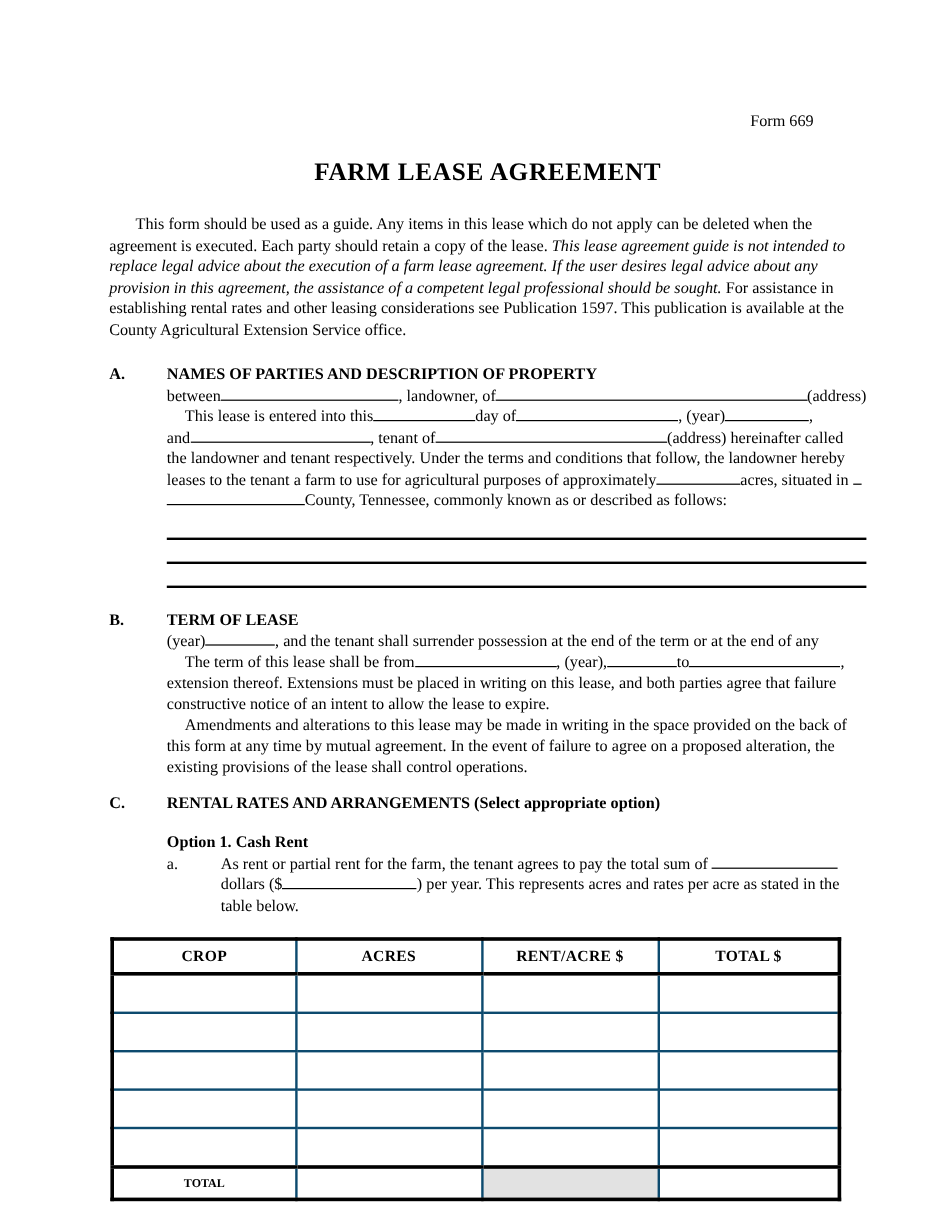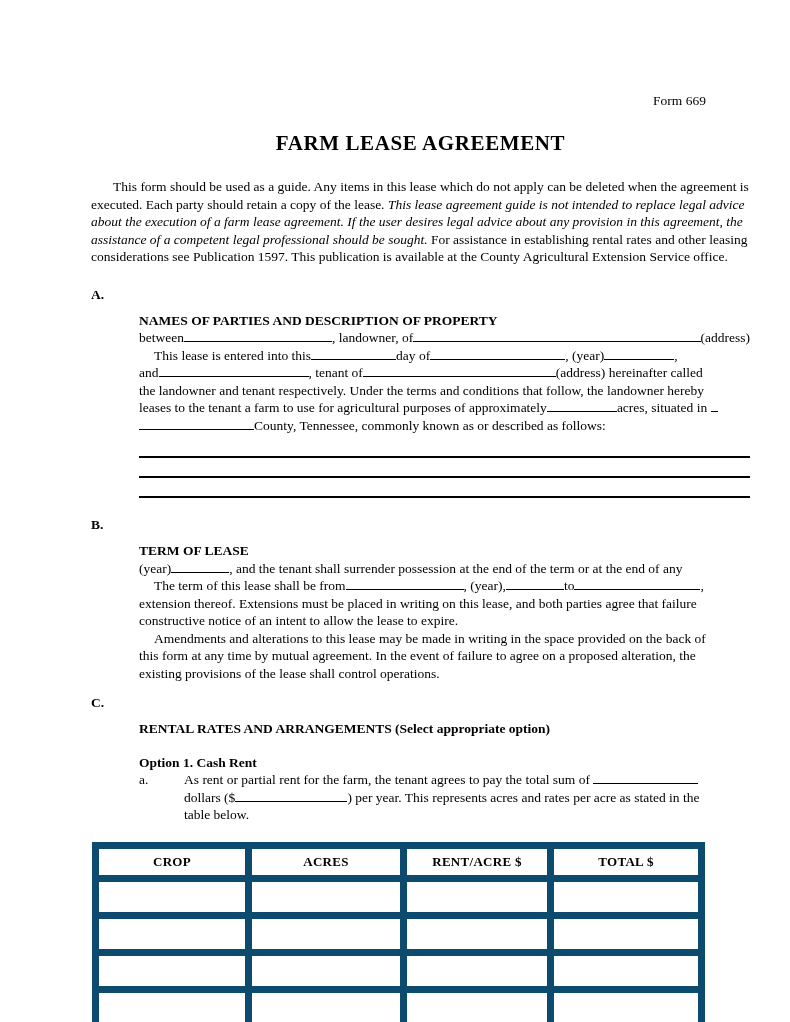--- a/index.html
+++ b/index.html
@@ -1,46 +1,46 @@
 <!DOCTYPE html>
 <html><head>
 <meta charset="utf-8">
 <style>
   html,body{margin:0;padding:0;background:#fff;}
   .page{
     position:relative;width:790px;height:1022px;box-sizing:border-box;
-    padding:92px 40px 0 91px;background:#fff;color:#000;
+    padding:92px 68px 0 91px;background:#fff;color:#000;
     font-family:"Liberation Serif", "DejaVu Serif", serif;
     font-size:13.5px;overflow:hidden;
   }
   .form-number{text-align:right;padding-right:44px;line-height:17px;}
   .doc-title{margin:22px 0 0;text-align:center;font-size:21px;font-weight:700;letter-spacing:.6px;}
   .intro{margin:22px 0 0;line-height:17.5px;text-indent:22px;text-align:left;}
   .section{margin-top:20px;}
   .section.sec-b{margin-top:18px;}
   .section.sec-c{margin-top:12px;}
   .sec-head{display:flex;font-weight:700;line-height:17.5px;}
   .sec-label{flex:0 0 48px;}
-  .sec-title{flex:1 1 auto;margin-top:26px;}
+  .sec-title{flex:1 1 auto;}
   .sec-body{margin-left:48px;line-height:17.5px;}
   .line{height:17.5px;white-space:nowrap;}
   .line.first{padding-left:15px;}
   .flexline{display:flex;align-items:baseline;white-space:nowrap;}
   .flexline>span{flex:0 0 auto;}
   .blank{display:inline-block;height:12px;border-bottom:1px solid #000;vertical-align:baseline;}
   .blank.grow{flex:1 1 auto;}
   .desc-wrap{margin-top:4px;}
   .desc-line{height:18px;border-bottom:2px solid #000;}
   .option-head{font-weight:700;margin-top:16px;line-height:17.5px;}
   .item{display:flex;line-height:17.5px;}
   .item-label{flex:0 0 45px;}
   .item-body{flex:1 1 auto;}
   .rent-table{border-collapse:collapse;table-layout:fixed;width:606px;
     margin:18px 0 0 1px;border:3px solid #000;}
-  .rent-table th,.rent-table td{border:7px solid #0c4a6e;padding:0;}
+  .rent-table th,.rent-table td{border:2px solid #0c4a6e;padding:0;}
   .rent-table th{height:26px;font-size:13px;font-weight:700;text-align:center;
     border-bottom:3px solid #000;letter-spacing:.3px;}
   .rent-table td{height:30px;}
   .rent-table tr.total-row td{border-top:3px solid #000;height:24px;}
   .total-label{font-weight:700;font-size:10px;text-align:center;padding-left:4px;}
   .shaded{background:#e2e2e2;}
   i{font-style:italic;}
 </style>
 </head>
 <body>

